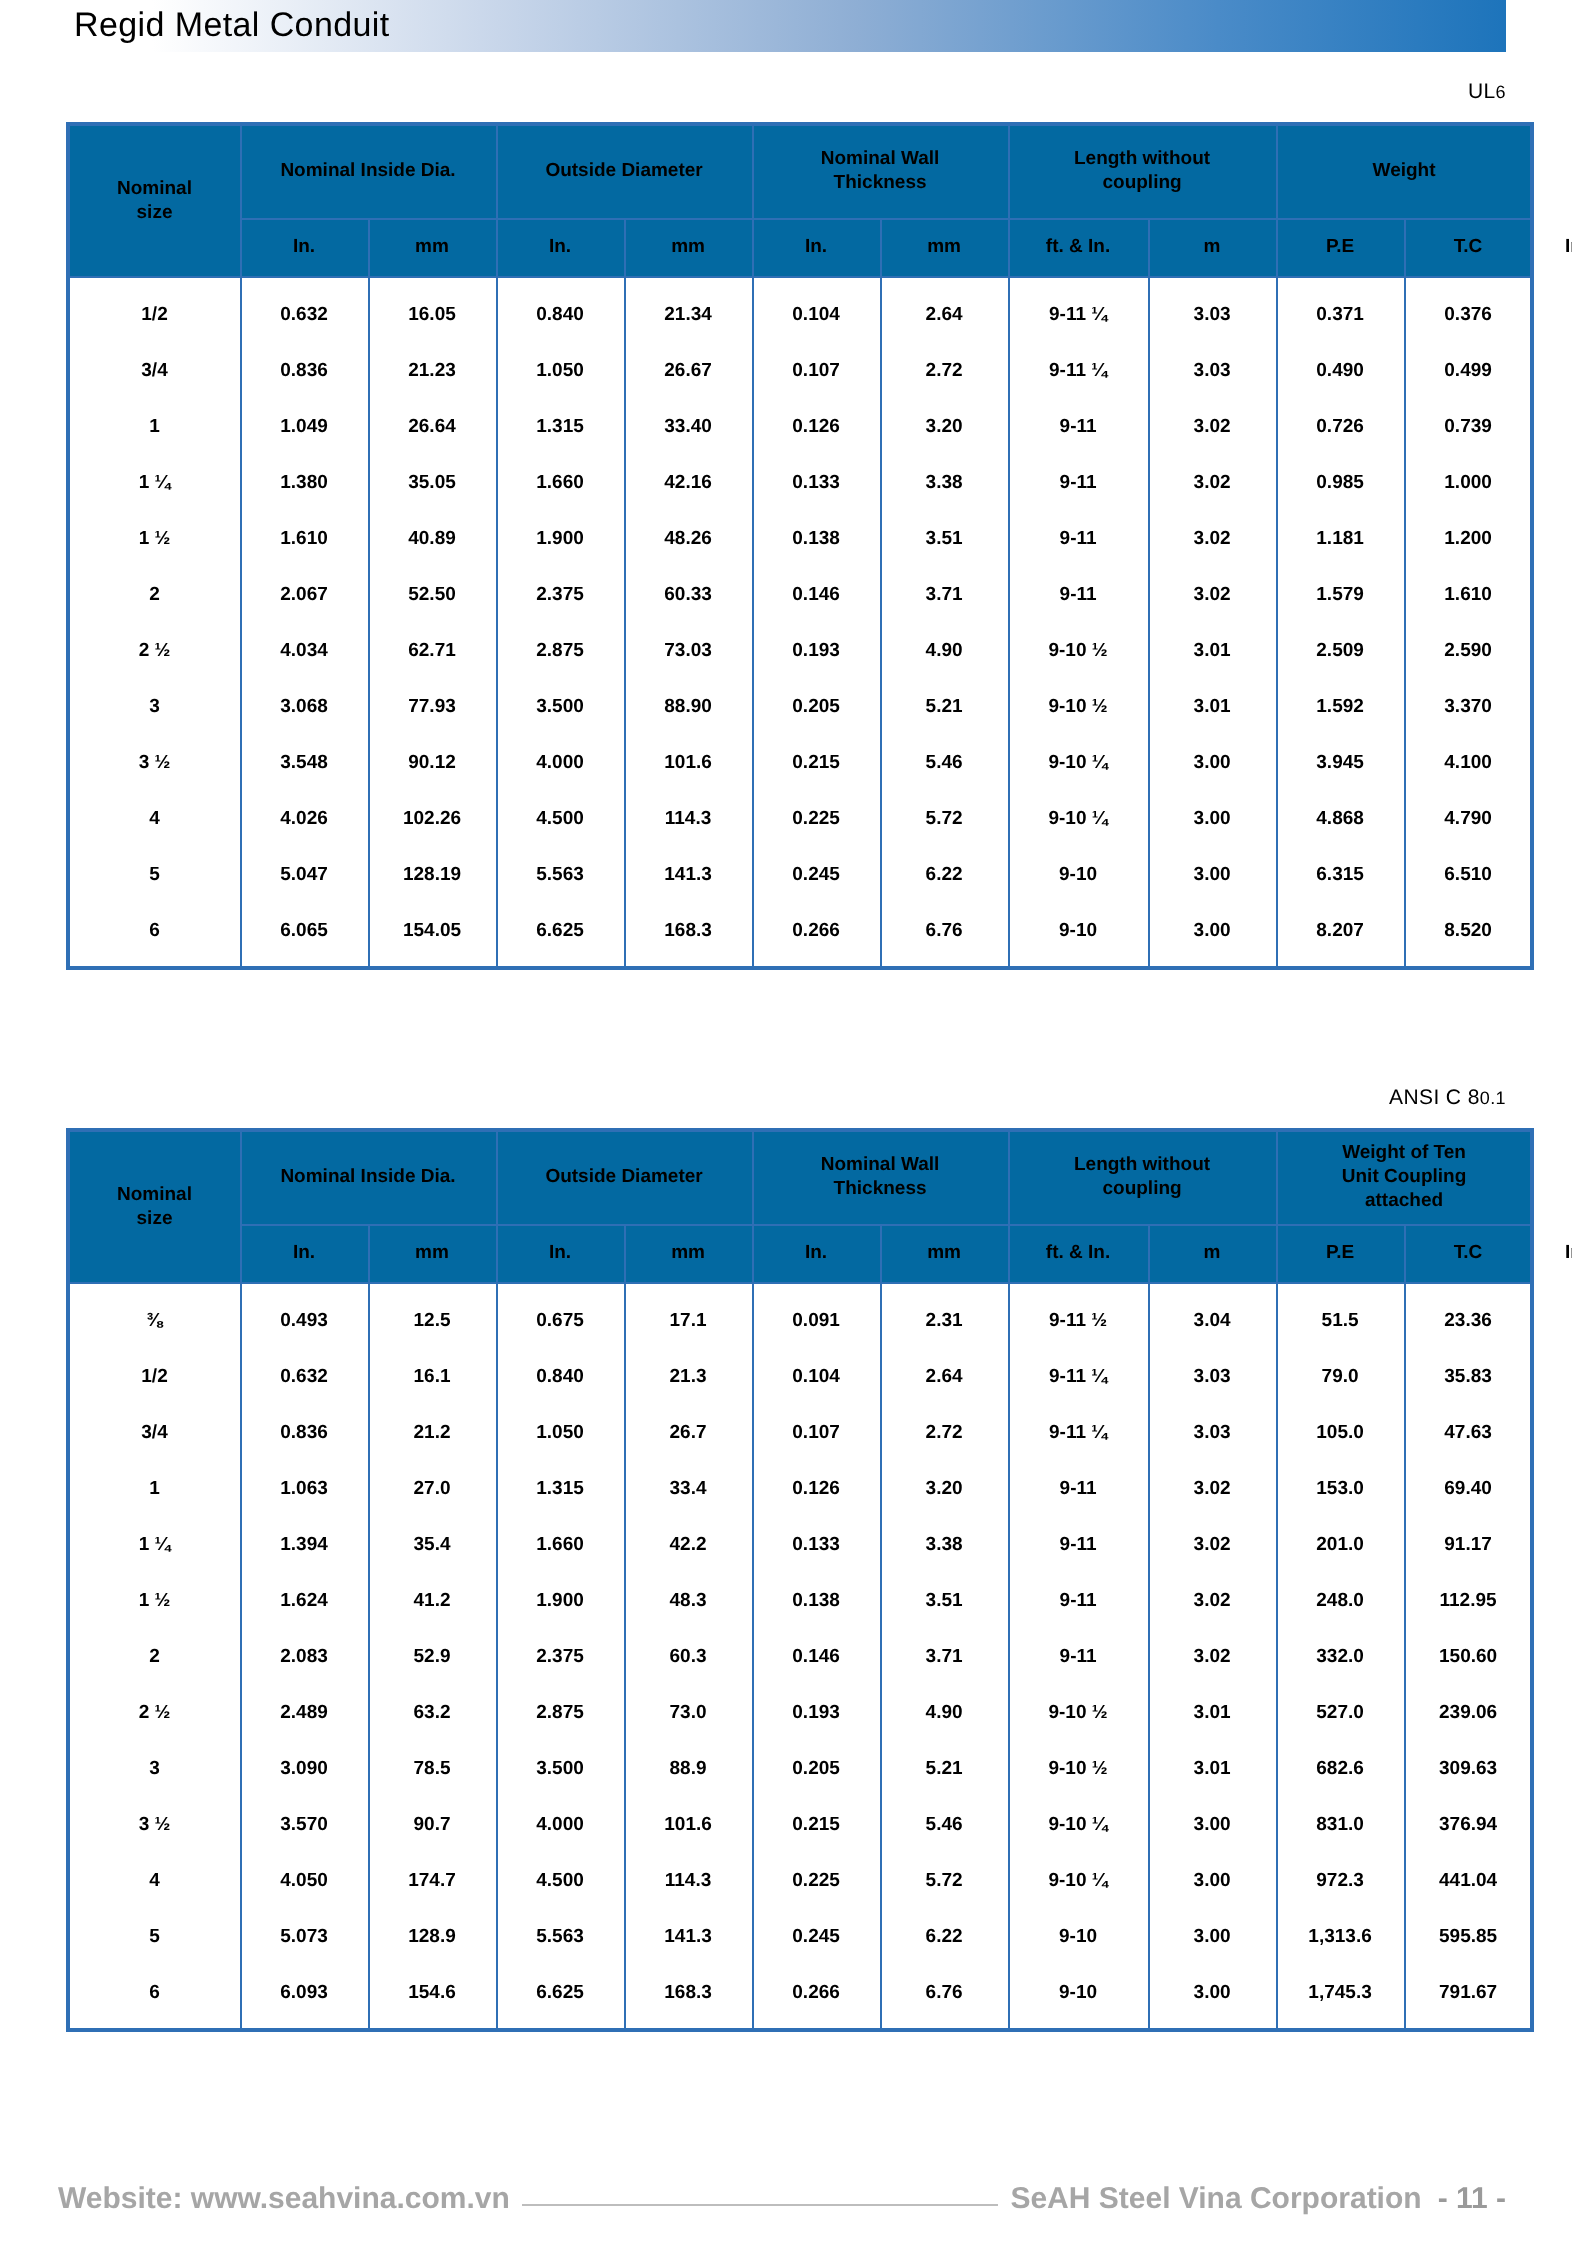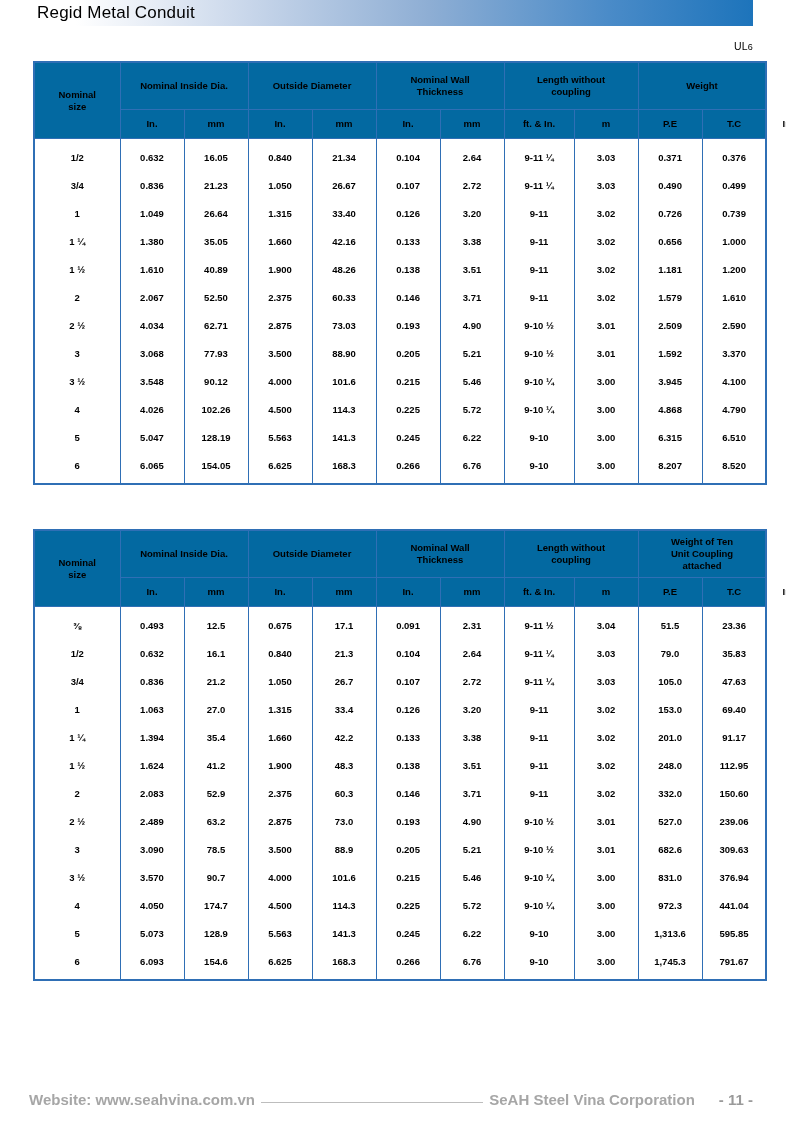--- a/index.html
+++ b/index.html
@@ -108,21 +108,21 @@
     flex: 1;
     height: 0;
     border-top: 1px solid #bdbdbd;
     margin: 0 6px;
     position: relative;
     top: 3px;
   }
   .footer .corp { white-space: nowrap; }
   .footer .pageno {
     white-space: nowrap;
-    margin-left: 24px;
+    margin-left: 8px;
     color: #9a9a9a;
   }
   .footer .site { white-space: nowrap; }
 </style>
 </head>
 <body>
 
 <div class="page">
 
   <div class="section-bar">
@@ -213,21 +213,21 @@
         <tr>
           <td class="frac">1 ¼</td>
           <td>1.380</td>
           <td>35.05</td>
           <td>1.660</td>
           <td>42.16</td>
           <td>0.133</td>
           <td>3.38</td>
           <td>9-11</td>
           <td>3.02</td>
-          <td>0.656</td>
+          <td>0.985</td>
           <td>1.000</td>
         </tr>
         <tr>
           <td class="frac">1 ½</td>
           <td>1.610</td>
           <td>40.89</td>
           <td>1.900</td>
           <td>48.26</td>
           <td>0.138</td>
           <td>3.51</td>
@@ -326,20 +326,23 @@
           <td>3.00</td>
           <td>8.207</td>
           <td>8.520</td>
         </tr>
       </tbody>
   </table>
 
   <div class="gap"></div>
 
 
+  <div class="standard-line">
+    <span>ANSI C 8</span><span class="small">0.1</span>
+  </div>
 
   <table class="spec">
     <colgroup>
       <col class="c-size">
         <col class="c-std">
         <col class="c-std">
         <col class="c-std">
         <col class="c-std">
       <col class="c-std">
         <col class="c-std">

